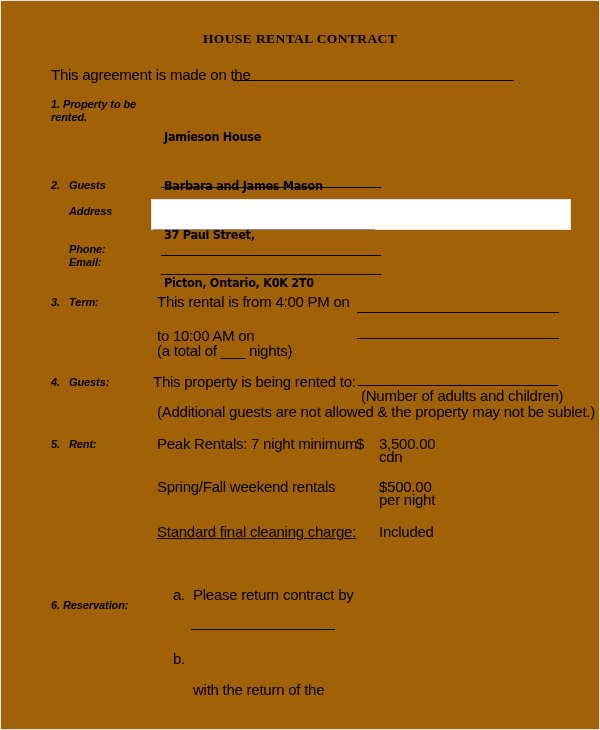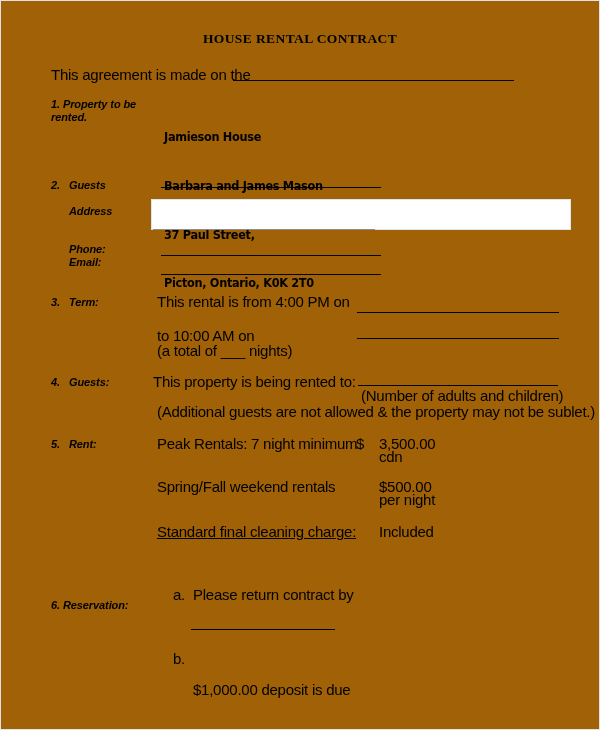--- a/index.html
+++ b/index.html
@@ -158,19 +158,18 @@
   <div class="abs body-text" style="left:378px; top:524px;text-align:center;">Included</div>
 
   <div class="abs sec-label" style="left:50px; top:570px;margin-top:28px;"><span>6.</span> <span>Reservation:</span></div>
 
   <div class="abs body-text" style="left:172px; top:587px;">a.</div>
   <div class="abs body-text" style="left:192px; top:587px;">Please return contract by</div>
   <div class="rule" style="left:190px; top:628px; width:144px;"></div>
 
   <div class="abs body-text" style="left:172px; top:651px;">b.</div>
   <div class="abs body-text" style="left:192px; top:651px; line-height:15px;">
-    <div>$1,000.00 deposit is due</div>
     <div>with the return of the</div>
     
     
   </div>
 
 </div>
 
 </body></html>

